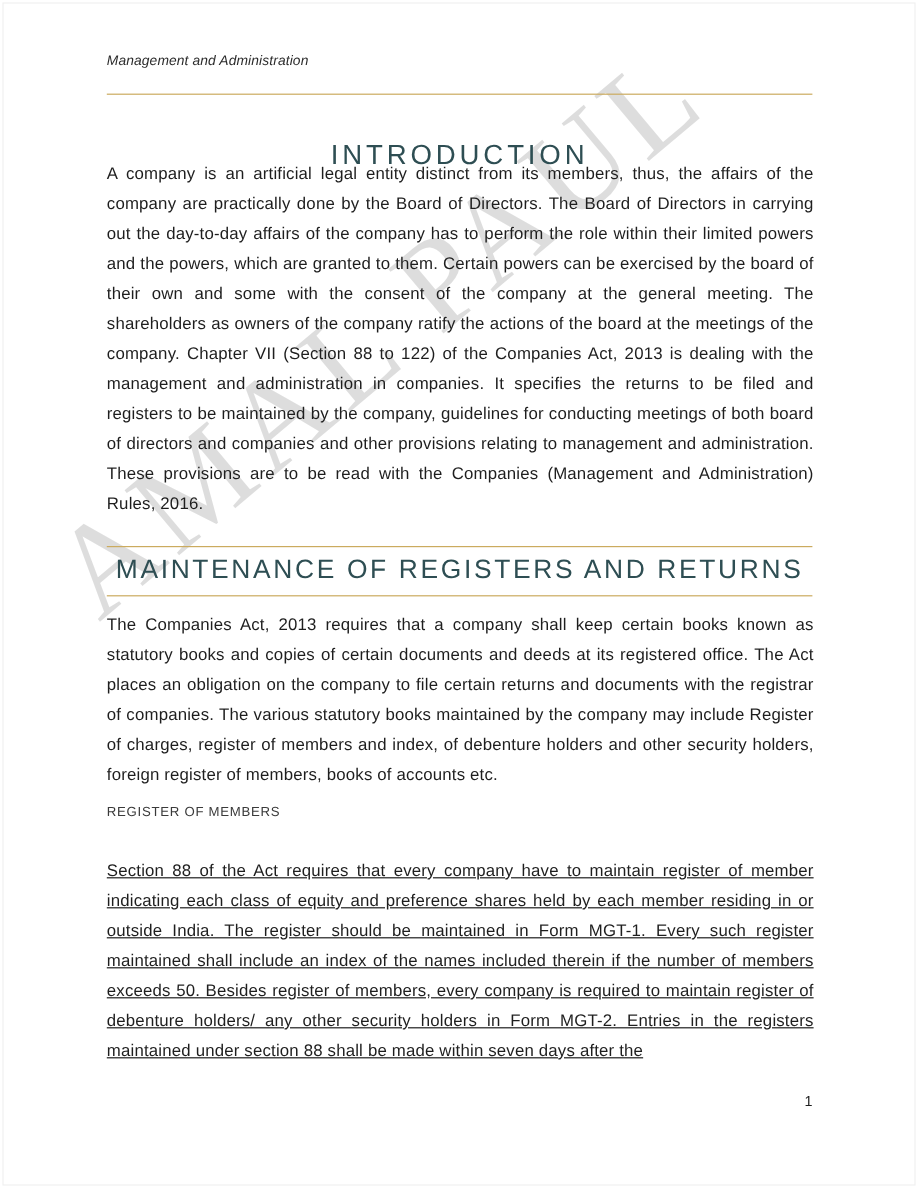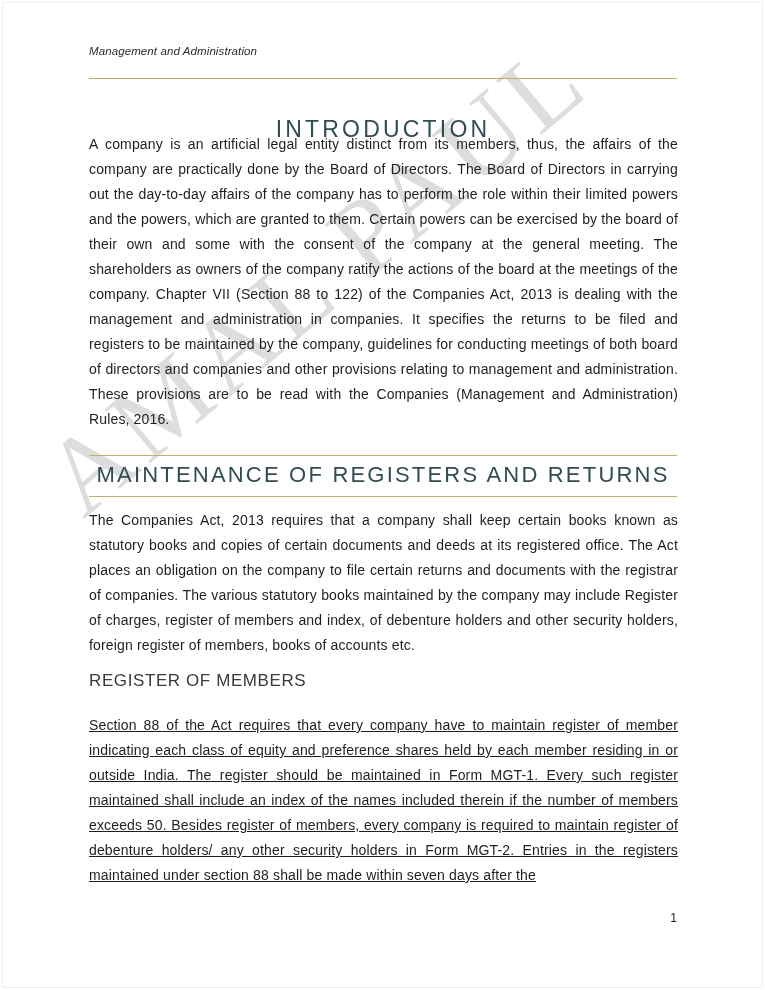--- a/index.html
+++ b/index.html
@@ -96,21 +96,21 @@
     color: #2e4e53;
   }
   h1.heading-intro { top: 89px; margin-top: 27px; }
   h1.heading-maint { top: 462px; font-size: 22px; letter-spacing: 2.2px; }
 
   h2.sub-heading {
     position: absolute;
     margin: 0;
     left: 89px;
     font-weight: 400;
-    font-size: 17px;
+    font-size: 11px;
     letter-spacing: 0.6px;
     color: #3a3a3a;
   }
   h2.heading-register { top: 671px; }
 
   p.body-par {
     position: absolute;
     margin: 0;
     left: 89px;
     width: 589px;

